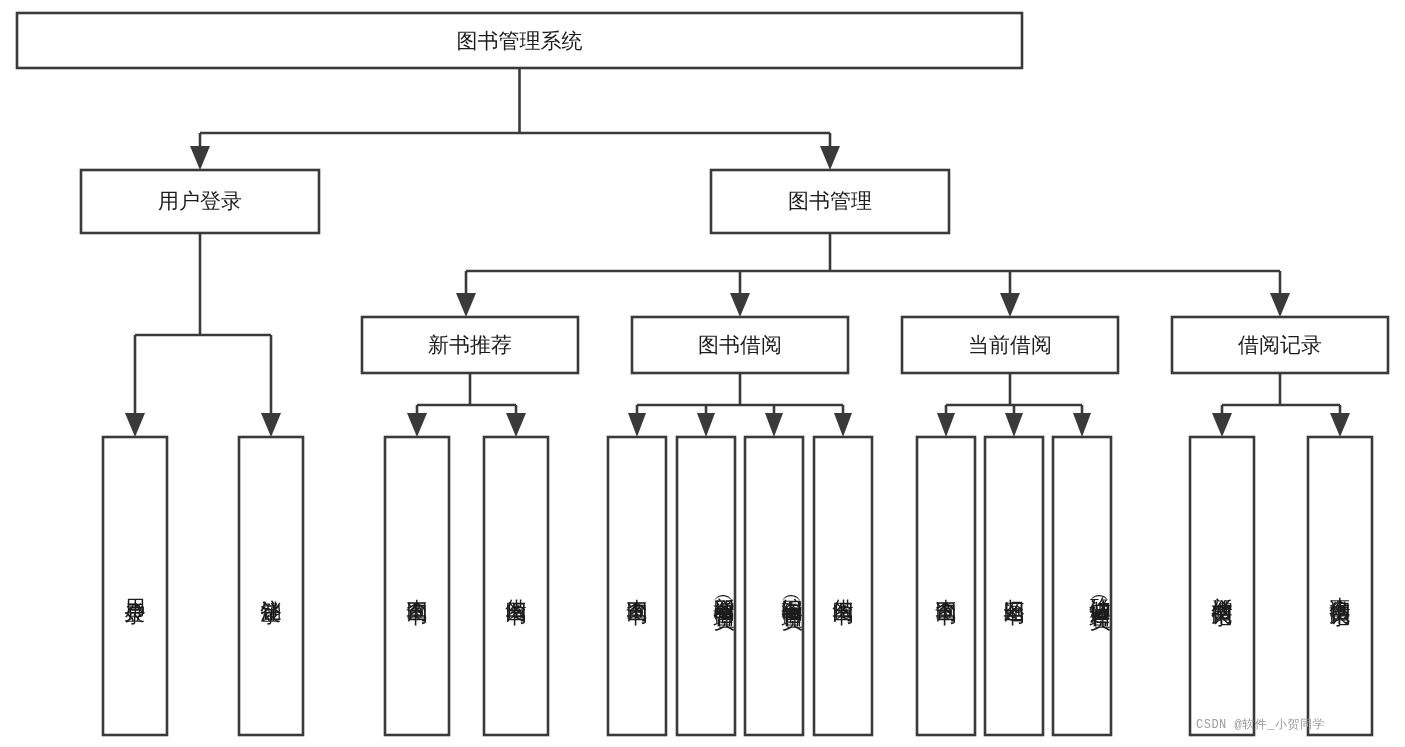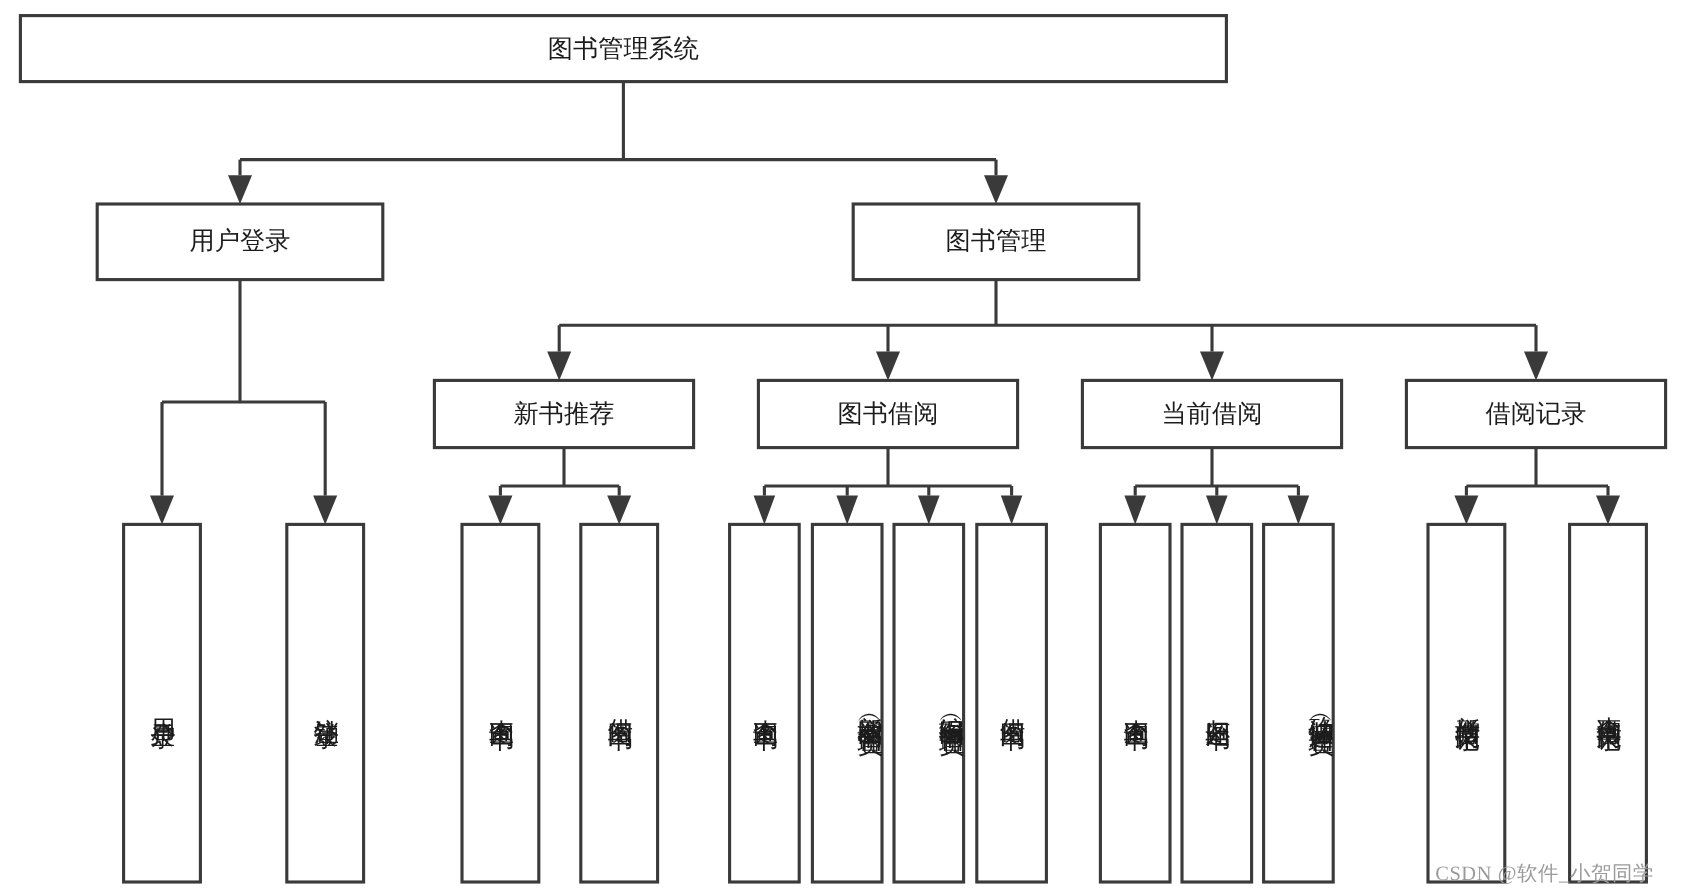--- a/index.html
+++ b/index.html
@@ -59,22 +59,22 @@
     line-height: 1.04;
     color: #1c1c1c;
     letter-spacing: 2px;
     white-space: nowrap;
     pointer-events: none;
     display: flex;
     justify-content: center;
   }
   .watermark {
     position: absolute;
-    font-family: Liberation Serif, serif;
-    font-size: 17px;
+    font-family: Liberation Mono, monospace;
+    font-size: 12px;
     color: #9b9b9b;
     white-space: nowrap;
     letter-spacing: 0.5px;
   }
 </style>
 </head>
 <body>
 
 <div id="diagram-root">
 

